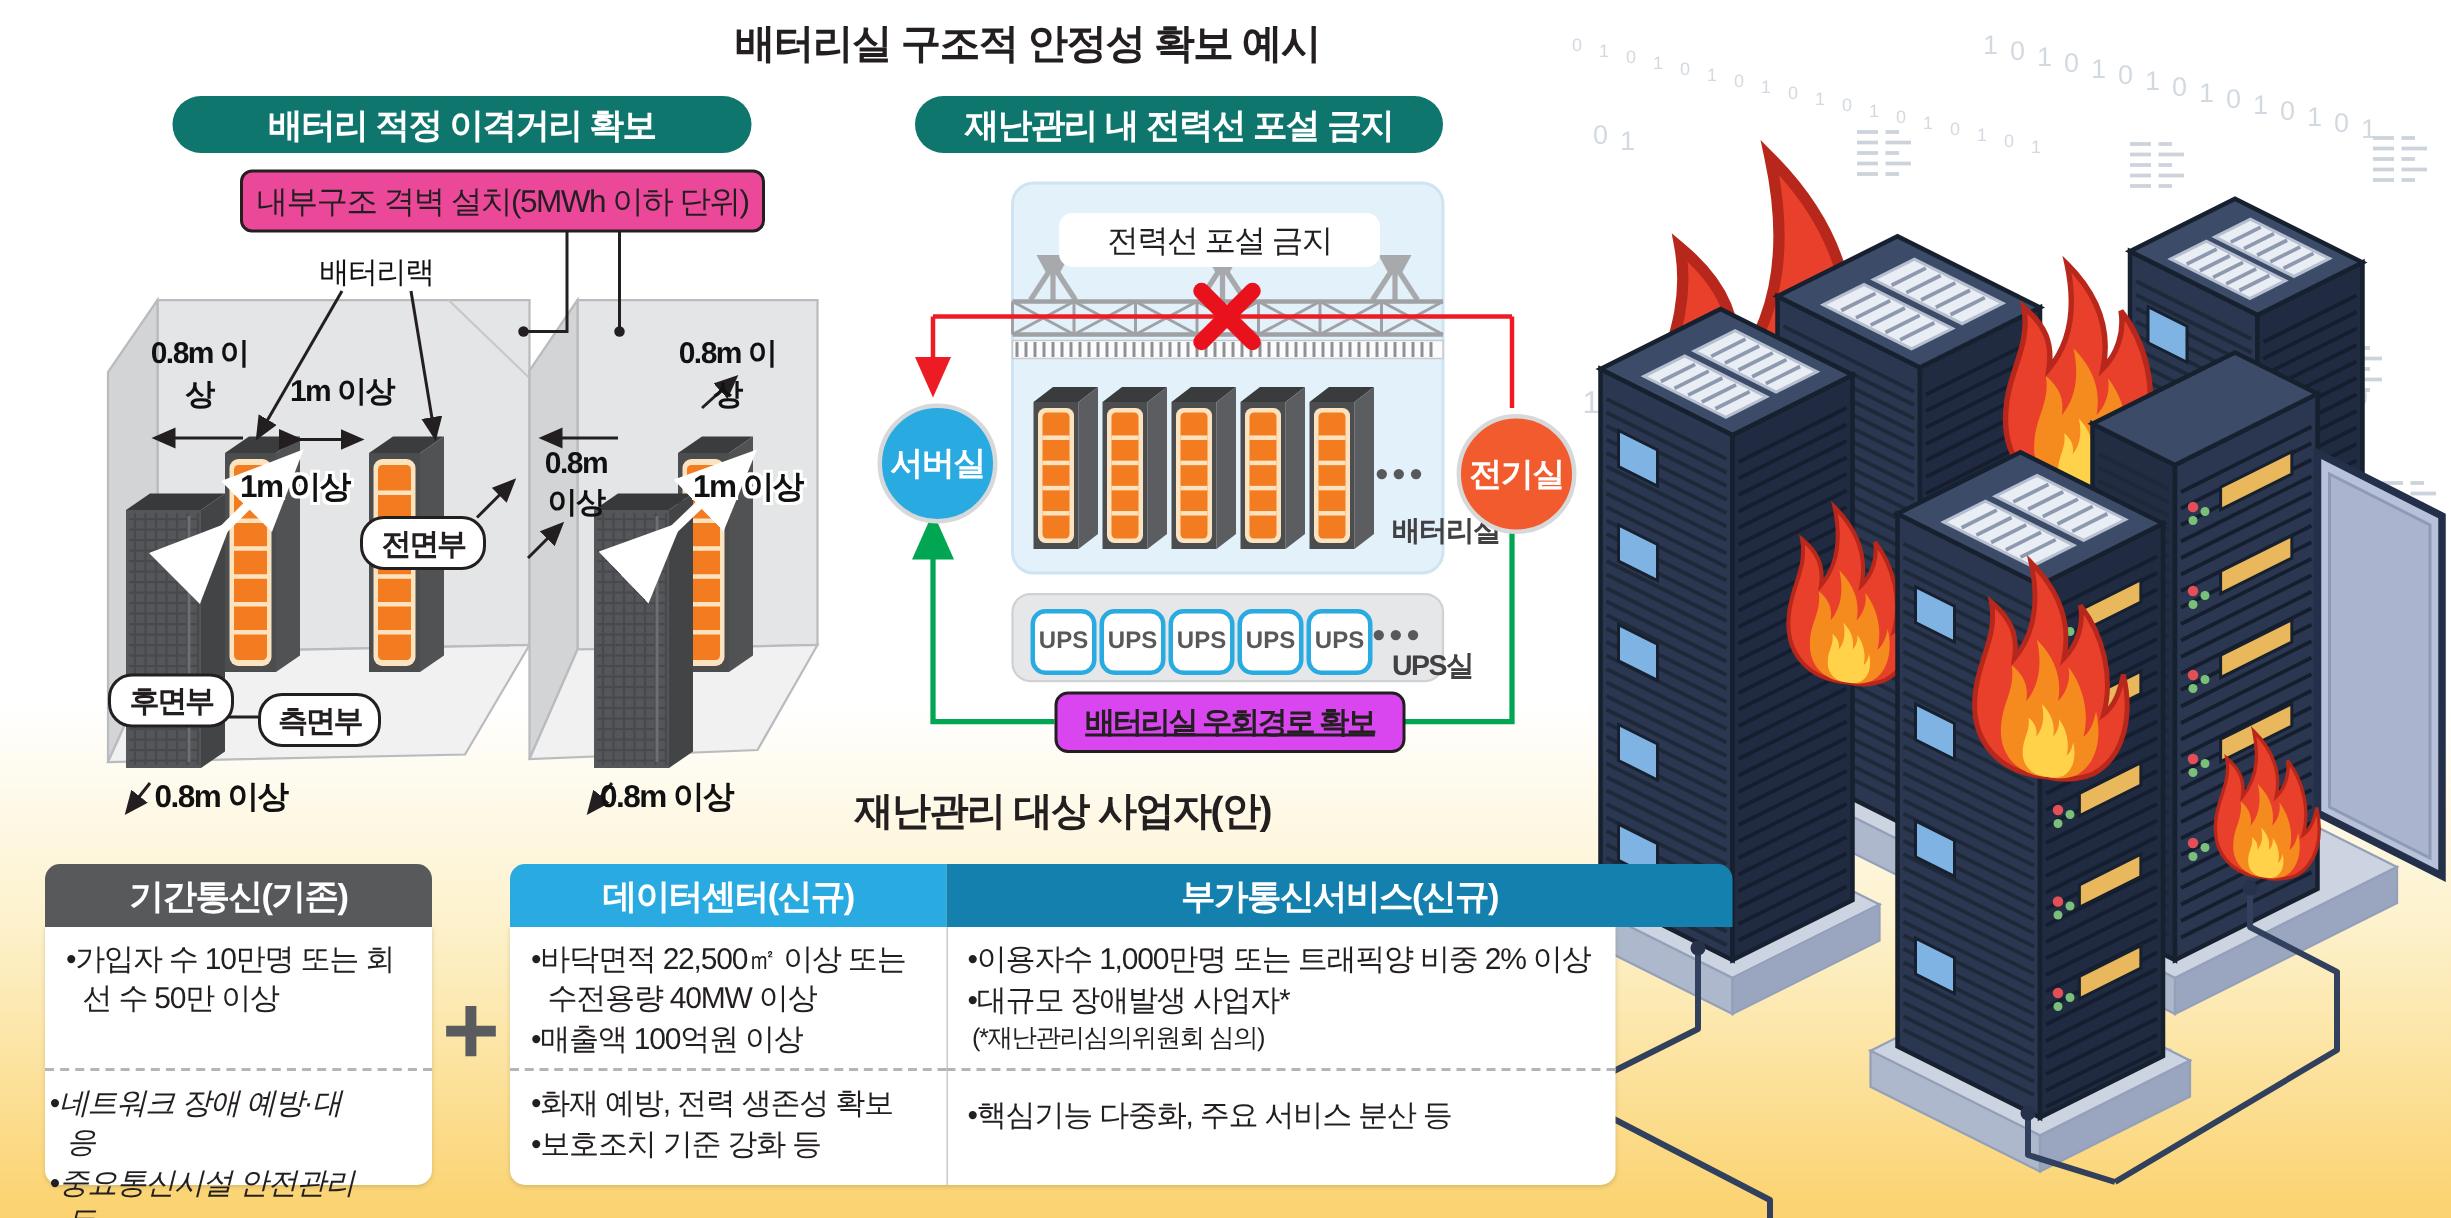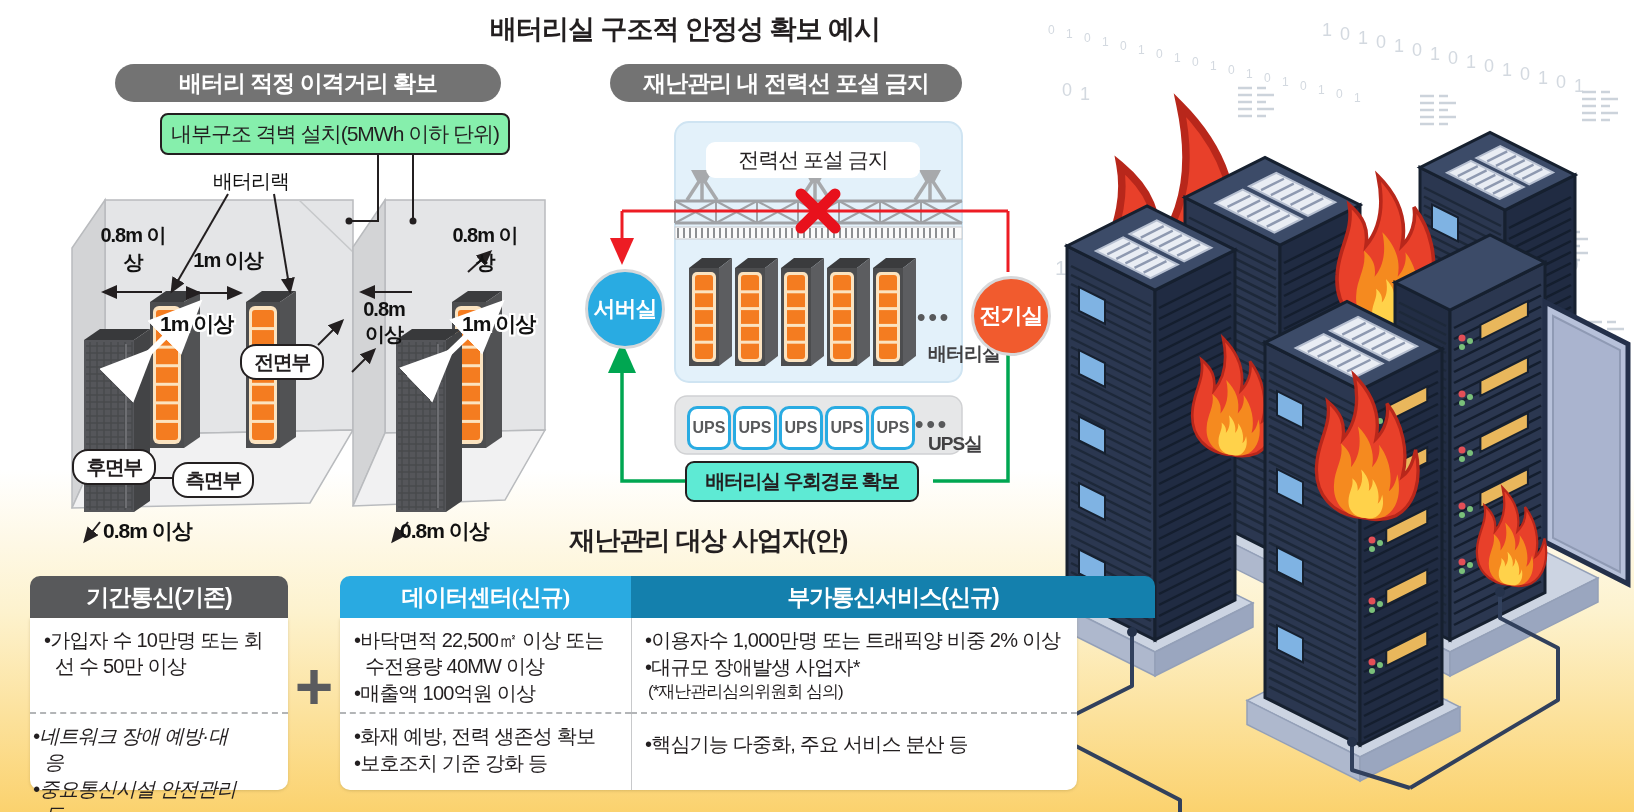--- a/index.html
+++ b/index.html
@@ -4,51 +4,51 @@
 <style>
   html,body{margin:0;padding:0;background:#fff;}
   body{width:1634px;height:812px;overflow:hidden;font-family:"Liberation Sans","DejaVu Sans",sans-serif;color:#231f20;}
   #stage{position:relative;width:1634px;height:812px;background:#ffffff;}
   .abs{position:absolute;}
   #bottom-bg{left:0;top:470px;width:1634px;height:342px;
     background:linear-gradient(180deg,rgba(255,252,240,0) 0%, #fdf2cd 42%, #fbd26e 100%);}
   #art{left:0;top:0;width:1634px;height:812px;pointer-events:none;}
   .txt{line-height:1.15;}
   #main-title{left:400px;top:14px;width:570px;text-align:center;font-size:27px;font-weight:700;letter-spacing:-1px;}
-  .pill{background:#737373;color:#fff;font-weight:700;font-size:23px;letter-spacing:-1px;
+  .pill{background:#0f766e;color:#fff;font-weight:700;font-size:23px;letter-spacing:-1px;
     border-radius:20px;display:flex;align-items:center;justify-content:center;}
   #pill-left{left:115px;top:64px;width:386px;height:38px;}
   #pill-mid{left:610px;top:64px;width:352px;height:38px;}
-  .notebox{background:#86efac;border:2px solid #231f20;border-radius:8px;display:flex;align-items:center;justify-content:center;
+  .notebox{background:#ec4899;border:2px solid #231f20;border-radius:8px;display:flex;align-items:center;justify-content:center;
     font-size:21px;letter-spacing:-1px;}
   #note1{left:160px;top:113px;width:346px;height:38px;}
   .mlabel{font-weight:700;font-size:20px;letter-spacing:-1px;text-align:center;color:#111;}
   .plabel{background:#fff;border:2px solid #231f20;border-radius:16px;font-weight:700;font-size:20px;letter-spacing:-1.5px;
     display:flex;align-items:center;justify-content:center;}
   .outlined{font-weight:700;font-size:21px;letter-spacing:-1px;color:#111;
     text-shadow:-2px -2px 0 #fff,2px -2px 0 #fff,-2px 2px 0 #fff,2px 2px 0 #fff,0 2px 0 #fff,0 -2px 0 #fff,2px 0 0 #fff,-2px 0 0 #fff;}
   #ban-label{left:706px;top:142px;width:214px;height:36px;background:#fff;border-radius:9px;
     display:flex;align-items:center;justify-content:center;font-size:21px;letter-spacing:-1px;}
   .room-circle{border-radius:50%;border:3px solid #d7d8da;color:#fff;font-weight:700;font-size:22px;letter-spacing:-1px;
     display:flex;align-items:center;justify-content:center;}
   #circ-server{left:585px;top:269px;width:74px;height:74px;background:#29abe2;}
   #circ-electric{left:971px;top:276px;width:74px;height:74px;background:#f15b2e;}
   .dots{color:#58595b;font-weight:700;font-size:24px;letter-spacing:3px;}
   .sublabel{color:#414042;font-size:19px;letter-spacing:-1px;font-weight:bold;}
   .upsbox{background:#fff;border:3px solid #29abe2;border-radius:10px;display:flex;align-items:center;justify-content:center;
     font-weight:700;font-size:16px;color:#58595b;}
-  #bypass{left:685px;top:461px;width:230px;height:37px;background:#5eead4;border:2.5px solid #231f20;border-radius:9px;
-    display:flex;align-items:center;justify-content:center;font-weight:700;font-size:20px;letter-spacing:-1.5px;}
+  #bypass{left:703px;top:461px;width:230px;height:37px;background:#d946ef;border:2.5px solid #231f20;border-radius:9px;
+    display:flex;align-items:center;justify-content:center;font-weight:700;font-size:20px;letter-spacing:-1.5px;text-decoration:underline;}
   #board-title{left:340px;top:523px;width:737px;text-align:center;font-size:26px;font-weight:700;letter-spacing:-1px;}
   .colhdr{color:#fff;font-weight:700;font-size:23px;letter-spacing:-1px;display:flex;align-items:center;justify-content:center;}
   #col1-hdr{left:30px;top:576px;width:258px;height:42px;background:#58595b;border-radius:10px 10px 0 0;}
   #col1-body{left:30px;top:618px;width:258px;height:172px;background:#fff;border-radius:0 0 10px 10px;
     box-shadow:0 1px 3px rgba(120,100,40,.25);}
   #plus{left:287px;top:648px;width:54px;text-align:center;font-size:66px;font-weight:700;color:#5a5b5e;}
-  #col2-hdr{left:340px;top:576px;width:291px;height:42px;background:#29aae1;border-radius:10px 0 0 0;font-family:Liberation Serif, serif;}
+  #col2-hdr{left:340px;top:576px;width:291px;height:42px;background:#29aae1;border-radius:10px 0 0 0;}
   #col3-hdr{left:631px;top:576px;width:524px;height:42px;background:#1480ad;border-radius:0 10px 0 0;}
   #col23-body{left:340px;top:618px;width:737px;height:172px;background:#fff;border-radius:0 0 10px 10px;
     box-shadow:0 1px 3px rgba(120,100,40,.25);}
   #col23-div{left:631px;top:618px;width:1px;height:172px;background:#c8c9cb;}
   .cellwrap{position:absolute;display:flex;flex-direction:column;}
   .cell-top{border-bottom:2px dashed #b3b5b7;}
   .cell{padding:8px 12px 6px 14px;font-size:20px;letter-spacing:-0.8px;line-height:1.3;color:#231f20;}
   .cell .li{padding-left:11px;text-indent:-11px;margin:1px 0;}
   .cell .li.small{font-size:17px;letter-spacing:-1px;padding-left:14px;}
   #c1t{left:30px;top:618px;width:258px;height:94px;}

